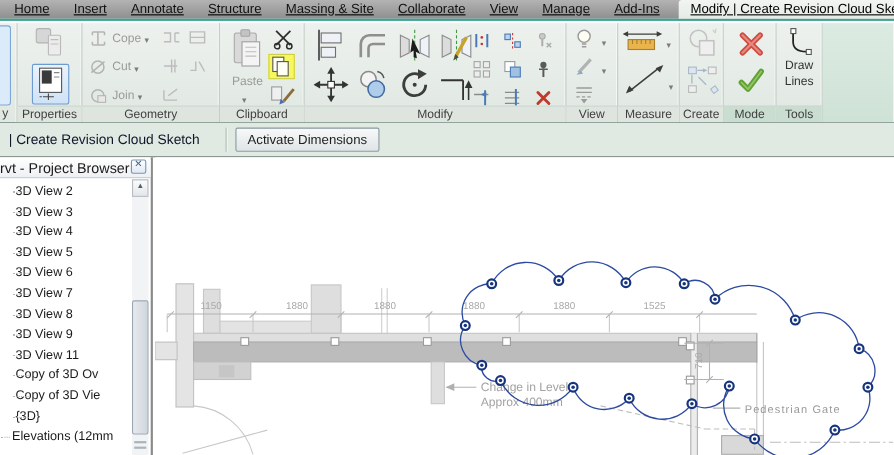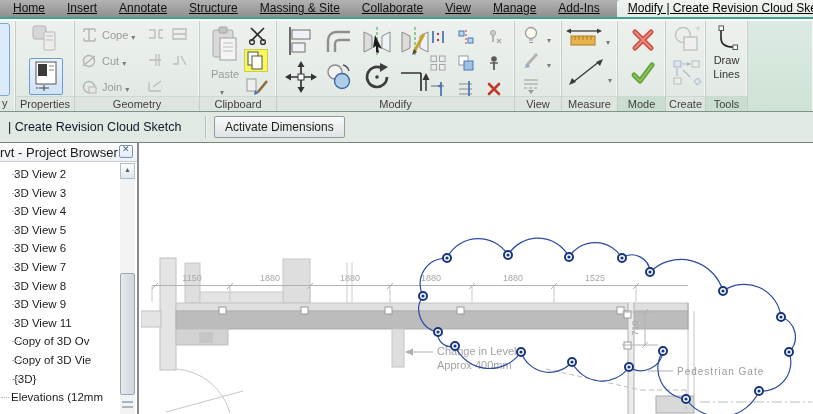--- a/index.html
+++ b/index.html
@@ -322,47 +322,47 @@
     <span class="caret abs" style="left:44px;top:10px"></span>
     <svg class="abs" style="left:6px;top:34px" width="38" height="34">
       <line x1="4" y1="28" x2="32" y2="6" stroke="#3c3c3c" stroke-width="1.4"></line>
       <polygon points="1,30 8,27 4,23" fill="#3c3c3c"></polygon>
         <polygon points="35,4 28,7 32,11" fill="#3c3c3c"></polygon>
     </svg>
     <span class="caret abs" style="left:46px;top:48px"></span>
     <div class="plabel">Measure</div>
   </div>
 
-  <div class="panel" style="width:48px">
-    <svg class="abs big-btn" style="left:12px;top:6px" width="26" height="26">
-      <path d="M5 5 L21 21 M21 5 L5 21" stroke="#cf4a3f" stroke-width="5" stroke-linecap="round"></path>
-      <path d="M5 5 L21 21 M21 5 L5 21" stroke="#e8897f" stroke-width="2" stroke-linecap="round"></path>
-    </svg>
-    <svg class="abs big-btn" style="left:12px;top:40px" width="26" height="26">
-      <path d="M4 14 L10 20 L22 4" stroke="#61a232" stroke-width="5" fill="none" stroke-linecap="round" stroke-linejoin="round"></path>
-      <path d="M4 14 L10 20 L22 4" stroke="#93c46c" stroke-width="1.6" fill="none" stroke-linecap="round" stroke-linejoin="round"></path>
-    </svg>
-    <div class="plabel ctx">Mode</div>
-  </div>
-
   <div class="panel" style="width:40px">
     <svg class="abs" style="left:6px;top:3px" width="30" height="32">
       <circle cx="11" cy="11" r="7.5" fill="none" stroke="#c2c2c2" stroke-width="1.4"></circle>
       <rect x="12" y="13" width="13" height="13" fill="#efefef" stroke="#c2c2c2" stroke-width="1.4"></rect>
       <path d="M24 3 l2 3 M27 2 l-1 4" stroke="#c9c9c9"></path>
     </svg>
     <svg class="abs" style="left:6px;top:38px" width="30" height="32">
       <rect x="2" y="2" width="7" height="6" fill="#dde6f0" stroke="#a9b9c9"></rect>
       <rect x="20" y="2" width="7" height="6" fill="#eee" stroke="#b9b9b9"></rect>
       <path d="M10 5 h8 M5 9 v8 M11 11 l7 7" stroke="#a9b9c9" stroke-width="1.2" fill="none"></path>
       <polygon points="19,5 15,3 15,7" fill="#a9b9c9"></polygon>
       <rect x="2" y="19" width="7" height="6" fill="#eee" stroke="#b9b9b9"></rect>
       <polygon points="22,22 26,19 29,23 25,26" fill="#dde6f0" stroke="#a9b9c9"></polygon>
     </svg>
     <div class="plabel">Create</div>
+  </div>
+
+  <div class="panel" style="width:48px">
+    <svg class="abs big-btn" style="left:12px;top:6px" width="26" height="26">
+      <path d="M5 5 L21 21 M21 5 L5 21" stroke="#cf4a3f" stroke-width="5" stroke-linecap="round"></path>
+      <path d="M5 5 L21 21 M21 5 L5 21" stroke="#e8897f" stroke-width="2" stroke-linecap="round"></path>
+    </svg>
+    <svg class="abs big-btn" style="left:12px;top:40px" width="26" height="26">
+      <path d="M4 14 L10 20 L22 4" stroke="#61a232" stroke-width="5" fill="none" stroke-linecap="round" stroke-linejoin="round"></path>
+      <path d="M4 14 L10 20 L22 4" stroke="#93c46c" stroke-width="1.6" fill="none" stroke-linecap="round" stroke-linejoin="round"></path>
+    </svg>
+    <div class="plabel ctx">Mode</div>
   </div>
 
   <div class="panel" style="width:42px">
     <svg class="abs big-btn" style="left:8px;top:3px" width="28" height="28">
       <path d="M7 5 V14 Q7 23 19 23" fill="none" stroke="#222" stroke-width="1.6"></path>
       <rect x="5" y="2" width="4.5" height="4.5" fill="#fff" stroke="#555"></rect>
       <rect x="19" y="21" width="4.5" height="4.5" fill="#fff" stroke="#555"></rect>
     </svg>
     <div class="tools-txt" style="top:33px">Draw</div>
     <div class="tools-txt" style="top:47px">Lines</div>

